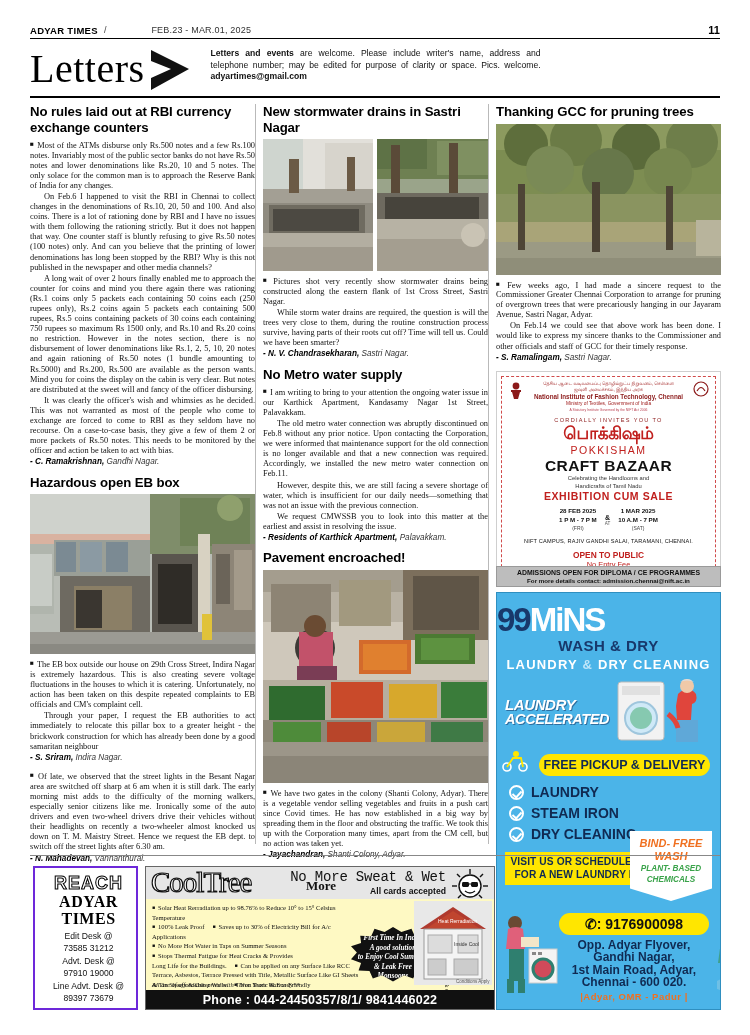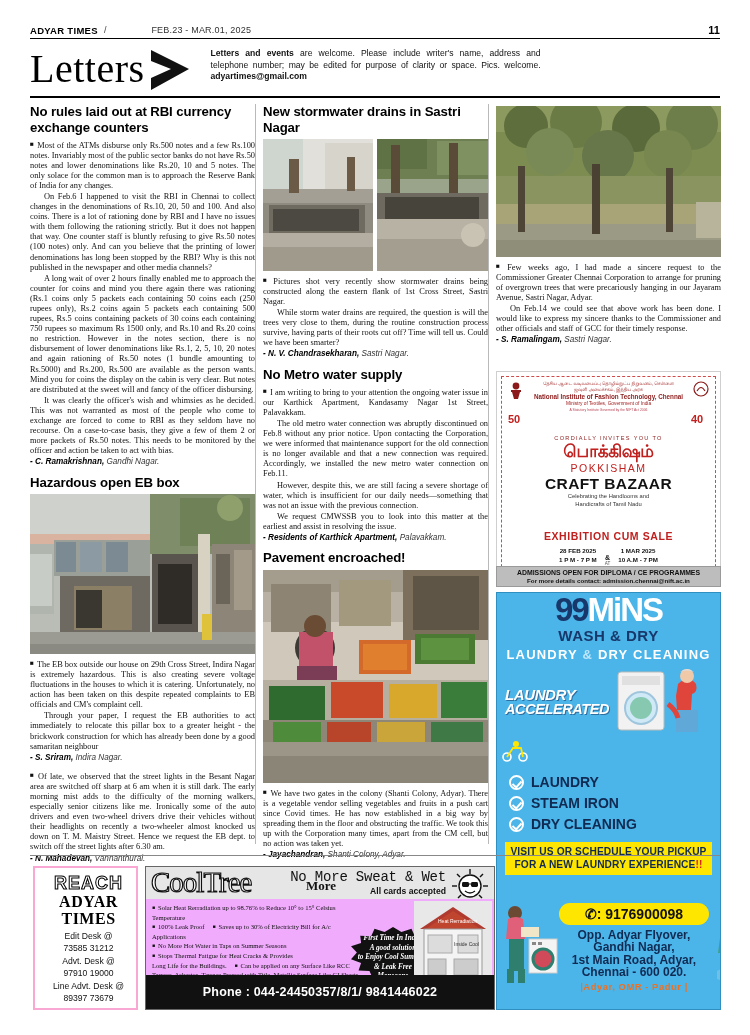--- a/index.html
+++ b/index.html
@@ -112,21 +112,21 @@
     font-family:"Liberation Sans", sans-serif; font-size:10.5px; letter-spacing:1.5px;
     color:#c0201e; line-height:12px;
   }
   .pok .craft {
     font-family:"Liberation Sans", sans-serif; font-weight:bold; font-size:15.5px;
     letter-spacing:.4px; color:#111; line-height:18px; margin-top:1px;
   }
   .pok .celebr { font-family:"Liberation Sans", sans-serif; font-size:5.8px; line-height:7.8px; color:#333; }
   .pok .exh {
     font-family:"Liberation Sans", sans-serif; font-weight:bold; font-size:10.5px;
-    letter-spacing:.6px; color:#c0201e; margin-top:22px; line-height:13px;
+    letter-spacing:.6px; color:#c0201e; margin-top:0; line-height:13px;
   }
   .pok .dates-row { display:flex; justify-content:center; align-items:center; gap:8px; margin-top:4px; }
   .pok .dblk { font-family:"Liberation Sans", sans-serif; font-size:6.2px; line-height:8.4px; font-weight:bold; color:#111; }
   .pok .dblk .sm { font-weight:normal; font-size:5px; color:#444; }
   .pok .amp { font-family:"Liberation Sans", sans-serif; font-size:7px; font-weight:bold; color:#111; }
   .pok .amp .at { display:block; font-size:4.6px; font-weight:normal; color:#555; }
   .pok .venue {
     font-family:"Liberation Sans", sans-serif; font-size:5.6px; letter-spacing:.2px;
     color:#111; margin-top:5px;
   }
@@ -143,21 +143,21 @@
   .pok-foot .l1 {
     font-family:"Liberation Sans", sans-serif; font-weight:bold; font-size:6.9px; color:#111; line-height:9px;
   }
   .pok-foot .l2 { font-family:"Liberation Sans", sans-serif; font-weight:bold; font-size:6.2px; color:#111; line-height:8px; }
 
   
   .mins {
     position:absolute; left:496px; top:592px; width:225px; height:418px;
     background:#4bb4e8; border:1px solid #2f8fc0; overflow:hidden;
   }
-  .mins .logo { text-align:center; }
+  .mins .logo { text-align:left; margin-top:10px; }
   .mins .logo .n99 {
     font-family:"Liberation Sans", sans-serif; font-weight:bold; font-size:33px;
     color:#18386b; letter-spacing:-2px; line-height:34px;
   }
   .mins .logo .nmins { color:#ffffff; }
   .mins .washdry {
     font-family:"Liberation Sans", sans-serif; font-weight:bold; font-size:15px;
     color:#18386b; letter-spacing:.5px; text-align:center; line-height:17px;
   }
   .mins .ldc {
@@ -216,35 +216,35 @@
   .addr div {
     font-family:"Liberation Sans", sans-serif; font-weight:bold; font-size:12px;
     color:#102a52; line-height:12.5px;
   }
   .addr .areas { color:#f07020; font-size:9.5px; letter-spacing:.5px; margin-top:2px; }
 
   
   .rule-bottom { position:absolute; left:30px; top:855px; width:690px; height:1px; background:#888; }
   .reach {
     position:absolute; left:33px; top:866px; width:105px; height:144px;
-    border:2px solid #f9a8d4; background:#fff; text-align:center; padding-top:5px;padding-left:6px;
+    border:2px solid #6d28d9; background:#fff; text-align:center; padding-top:5px;padding-left:6px;
   }
   .reach .r1 {
     font-family:"Liberation Sans", sans-serif; font-weight:bold; font-size:18px;
     letter-spacing:1px; color:#fff; -webkit-text-stroke: 1px #000;
     text-shadow: 0 0 0 #000; line-height:20px;
   }
   .reach .r2 { font-family:"Liberation Serif", serif; font-weight:bold; font-size:16px; line-height:17px; letter-spacing:.5px; }
   .reach .r3 { font-family:"Liberation Serif", serif; font-weight:bold; font-size:16px; line-height:17px; letter-spacing:.5px; margin-bottom:4px;}
   .reach .lbl2 { font-family:"Liberation Sans", sans-serif; font-size:8.6px; line-height:11.5px; color:#111; }
   .reach .num { font-family:"Liberation Sans", sans-serif; font-size:8.6px; line-height:11.5px; color:#111; margin-bottom:2px;}
 
   .cool {
     position:absolute; left:145px; top:866px; width:350px; height:144px;
-    background:#f0abfc; border:1px solid #666; overflow:hidden;
+    background:#fef9c3; border:1px solid #666; overflow:hidden;
   }
   .cool .ctop { position:relative; height:32px; background:#e6e6e6; }
   .cool .cname {
     position:absolute; left:5px; top:-1px;
     font-family:"Liberation Serif", serif; font-size:29px; line-height:32px;
     color:#fff; -webkit-text-stroke: 1.2px #111; letter-spacing:-1px;
   }
   .cool .cpaint {
     position:absolute; left:160px; top:11px;
     font-family:"Liberation Serif", serif; font-weight:bold; font-size:13px; color:#111;
@@ -273,21 +273,21 @@
     font-family:"Liberation Serif", serif; font-weight:bold; font-style:italic;
     font-size:7.2px; line-height:9.6px;
   }
   .cool .vert {
     position:absolute; left:292px; top:40px;
     font-family:"Liberation Serif", serif; font-size:6px; color:#111;
     writing-mode: vertical-rl; text-orientation: mixed;
   }
   .cool .house { position:absolute; right:2px; top:34px; width:78px; height:84px; }
   .cool .phone-bar {
-    position:absolute; left:0; right:0; bottom:0; height:34px; background:#111;
+    position:absolute; left:0; right:0; bottom:0; height:19px; background:#111;
     display:flex; align-items:center; justify-content:center;
   }
   .cool .phone-bar span {
     font-family:"Liberation Sans", sans-serif; font-weight:bold; font-size:12.5px;
     color:#fff; letter-spacing:.2px;
   }
   .cool .warranty {
     position:absolute; left:6px; bottom:21px;
     font-family:"Liberation Serif", serif; font-style:italic; font-size:6.6px; color:#111;
   }
@@ -445,20 +445,21 @@
         <rect x="168" y="152" width="52" height="22" fill="#3f7a46"></rect>
         <rect x="0" y="172" width="225" height="41" fill="#9c9689"></rect>
         <rect x="0" y="186" width="225" height="27" fill="#8b8578"></rect>
       </svg>
     </div>
     <p class="body"><span class="sq">■</span><span>We have two gates in the colony (Shanti Colony, Adyar). There is a vegetable vendor selling vegetables and fruits in a push cart since Covid times. He has now established in a big way by spreading them in the floor and obstructing the traffic. We took this up with the Corporation many times, apart from the CM cell, but no action was taken yet.</span></p>
     <p class="sig"><b>- Jayachandran,</b><i> Shanti Colony, Adyar.</i></p>
   </div>
 
   <div class="col col3">
+    <h2 class="head">Thanking GCC for pruning trees</h2>
     <div class="photo" style="width:225px;height:151px;margin:2px 0 4px 0;">
       <svg viewBox="0 0 225 151" preserveAspectRatio="none">
         <rect width="225" height="151" fill="#6d7d4a"></rect>
         <rect x="0" y="0" width="225" height="70" fill="#7d8d52"></rect>
         <rect x="0" y="0" width="225" height="26" fill="#8c9a5f"></rect>
         <circle cx="30" cy="20" r="22" fill="#5e6e3c"></circle>
         <circle cx="80" cy="16" r="26" fill="#6b7b46"></circle>
         <circle cx="140" cy="22" r="24" fill="#5a6a3a"></circle>
         <circle cx="196" cy="18" r="26" fill="#6e7e4a"></circle>
         <circle cx="54" cy="46" r="24" fill="#7a8a56"></circle>
@@ -496,32 +497,20 @@
           <div class="min">Ministry of Textiles, Government of India</div>
           <div class="stat">A Statutory Institute Governed by the NIFT Act 2006</div>
         </div>
         <span>
           <svg width="16" height="16" viewBox="0 0 16 16">
               <circle cx="8" cy="8" r="7" fill="none" stroke="#8c1a1a" stroke-width="1.2"></circle>
               <path d="M4 10 q4-7 8 0" fill="none" stroke="#8c1a1a" stroke-width="1.2"></path>
             </svg>
         </span>
       </div>
-      <div style="display:flex;justify-content:space-between;align-items:center;margin-top:-2px;">
-        <span>
-          <svg width="16" height="16" viewBox="0 0 16 16">
-              <text x="0" y="12" font-size="11" font-weight="bold" fill="#c0201e" font-family="Liberation Sans">50</text>
-            </svg>
-        </span>
-        <span>
-          <svg width="18" height="16" viewBox="0 0 18 16">
-              <text x="0" y="12" font-size="11" font-weight="bold" fill="#c0201e" font-family="Liberation Sans">40</text>
-            </svg>
-        </span>
-      </div>
       <div class="cordial">CORDIALLY INVITES YOU TO</div>
       <div class="tamil-big">பொக்கிஷம்</div>
       <div class="pokk">POKKISHAM</div>
       <div class="craft">CRAFT BAZAAR</div>
       <div class="celebr">Celebrating the Handlooms and</div>
       <div class="celebr">Handicrafts of Tamil Nadu</div>
       <div class="exh">EXHIBITION CUM SALE</div>
       <div class="dates-row">
         <div class="dblk">
           <div>28 FEB 2025</div>
@@ -579,37 +568,44 @@
 
     <div style="display:flex;align-items:center;">
       <span style="margin-left:4px;">
         <svg width="28" height="22" viewBox="0 0 28 22">
           <circle cx="6" cy="17" r="4" fill="none" stroke="#fff" stroke-width="1.6"></circle>
           <circle cx="22" cy="17" r="4" fill="none" stroke="#fff" stroke-width="1.6"></circle>
           <path d="M6 17 L12 8 L20 8 L22 17" stroke="#ffe600" stroke-width="1.8" fill="none"></path>
           <circle cx="15" cy="4" r="3" fill="#ffe600"></circle>
         </svg>
       </span>
+      <div class="pill" style="flex:1;">FREE PICKUP &amp; DELIVERY</div>
     </div>
 
     <div class="svc">
       <div class="svc-row">
         <span class="chk"></span>
         <span class="lbl">LAUNDRY</span>
       </div>
       <div class="svc-row">
         <span class="chk"></span>
         <span class="lbl">STEAM IRON</span>
       </div>
       <div class="svc-row">
         <span class="chk"></span>
         <span class="lbl">DRY CLEANING</span>
       </div>
     </div>
 
+    <div class="bindfree">
+      <div class="b1">BIND- FREE</div>
+      <div class="b2">WASH</div>
+      <div class="b3">PLANT- BASED</div>
+      <div class="b4">CHEMICALS</div>
+    </div>
 
     <div class="visit">
       <div>VISIT US OR SCHEDULE YOUR PICKUP</div>
       <div><span>FOR A NEW LAUNDRY EXPERIENCE</span><span class="ex">!!</span></div>
     </div>
 
     <div style="display:flex;align-items:flex-end;margin-top:4px;">
       <span style="margin-left:2px;margin-top:24px;">
         <svg width="60" height="86" viewBox="0 0 60 86">
           <circle cx="16" cy="10" r="7" fill="#6a4a33"></circle>

